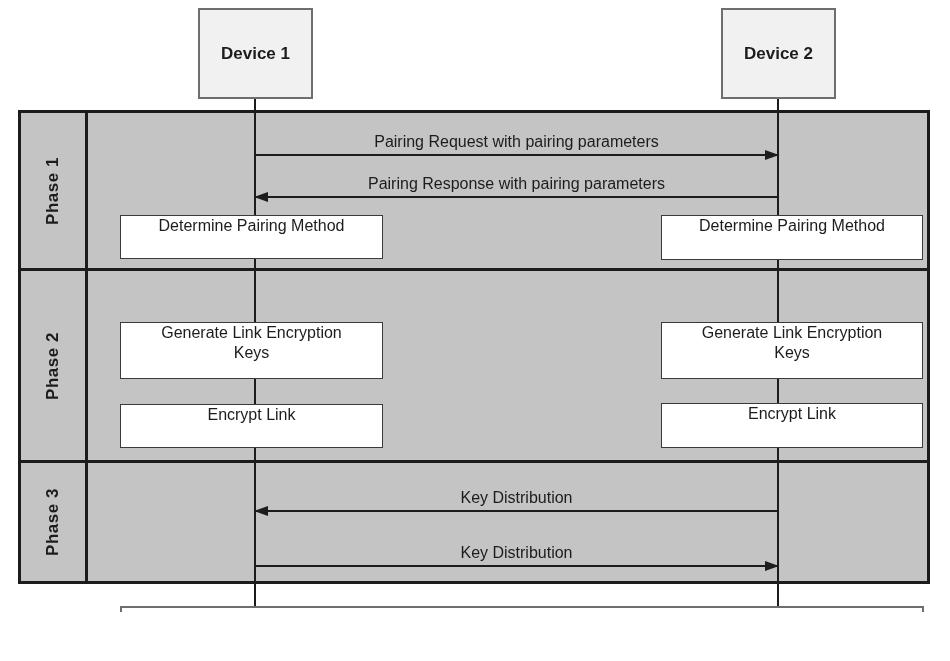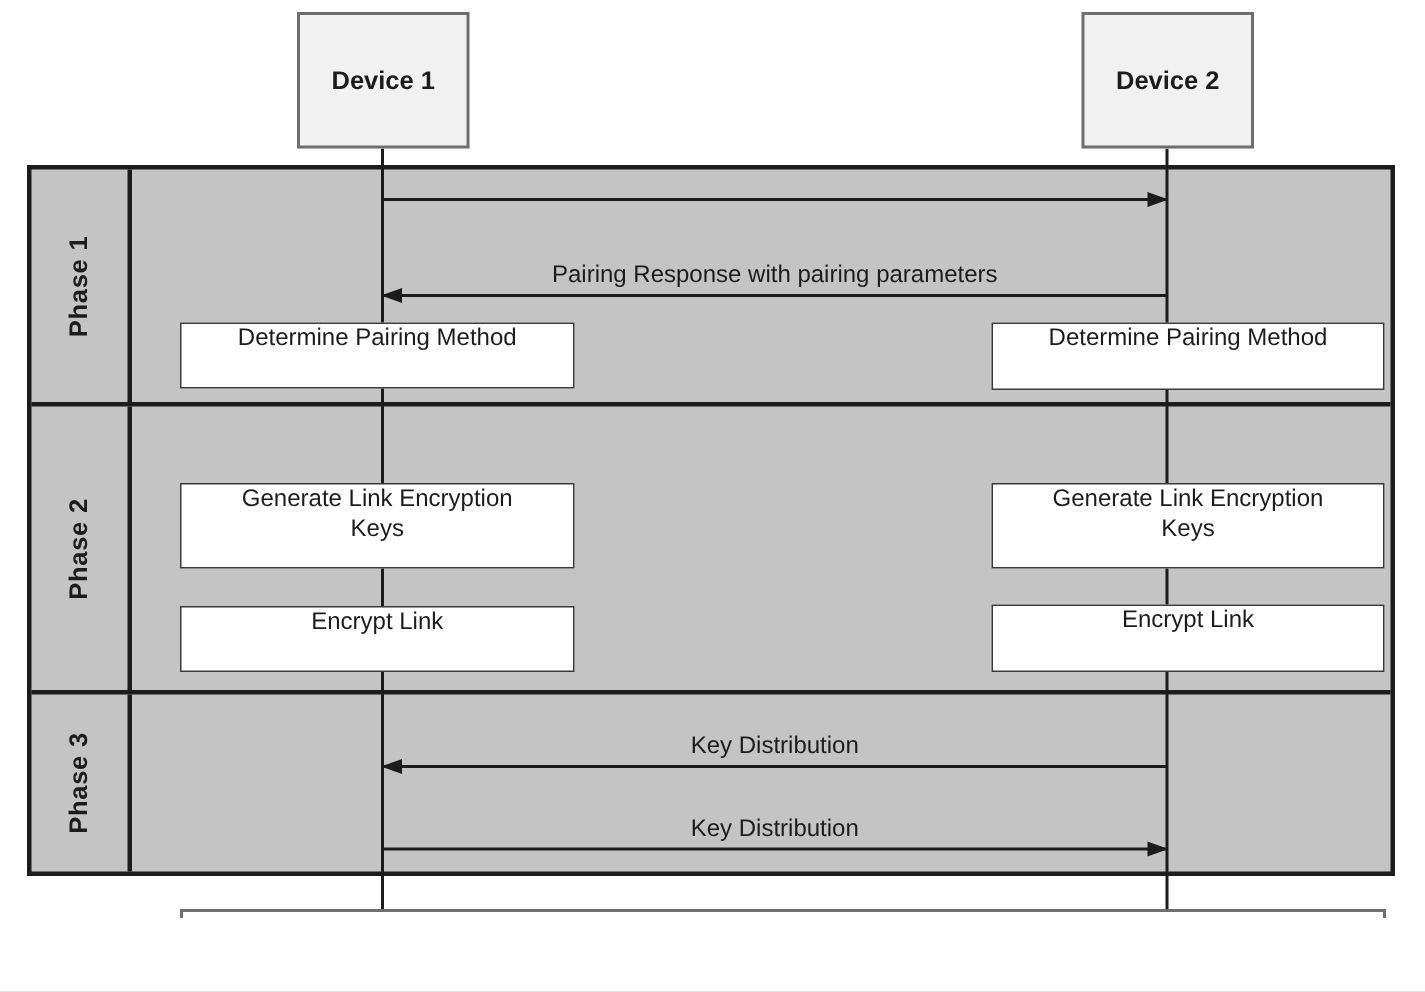--- a/index.html
+++ b/index.html
@@ -105,20 +105,21 @@
     </div>
     <div class="phase-row" style="flex:1;">
       <div class="phase-label-cell">
         <span>Phase 3</span>
       </div>
       <div class="phase-content"></div>
     </div>
   </div>
 
   <div class="message" style="top:132px;">
+    <span class="msg-label">Pairing Request with pairing parameters</span>
     <div class="msg-line">
       <span class="arrowhead right"></span>
     </div>
   </div>
 
   <div class="message" style="top:174px;">
     <span class="msg-label">Pairing Response with pairing parameters</span>
     <div class="msg-line">
       <span class="arrowhead left"></span>
     </div>

